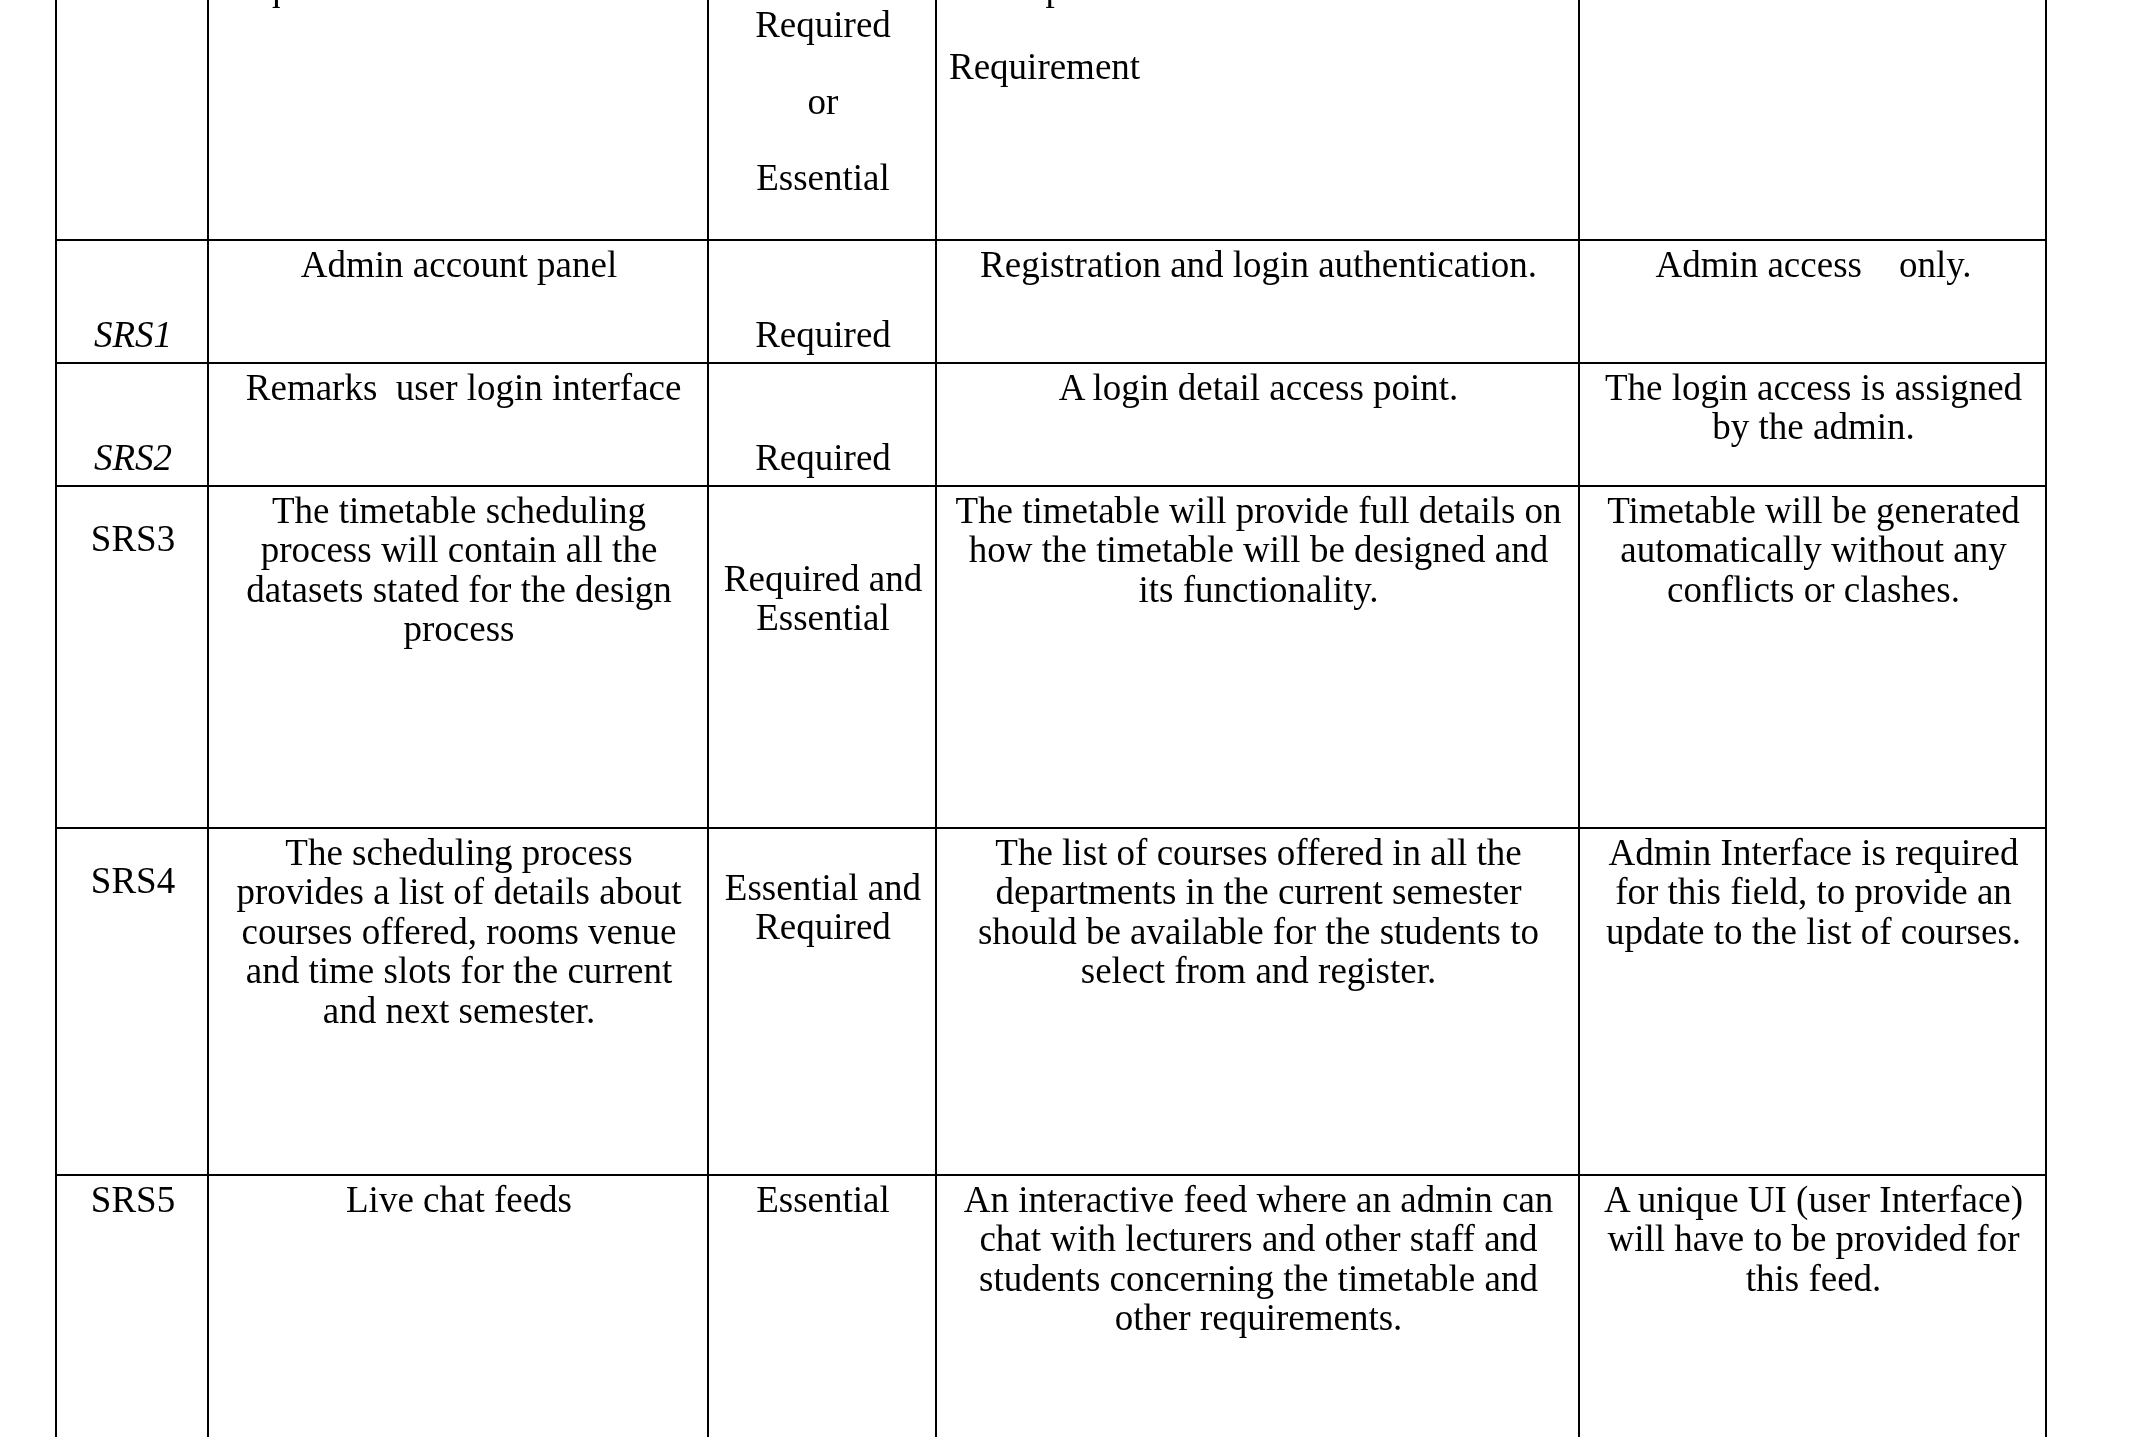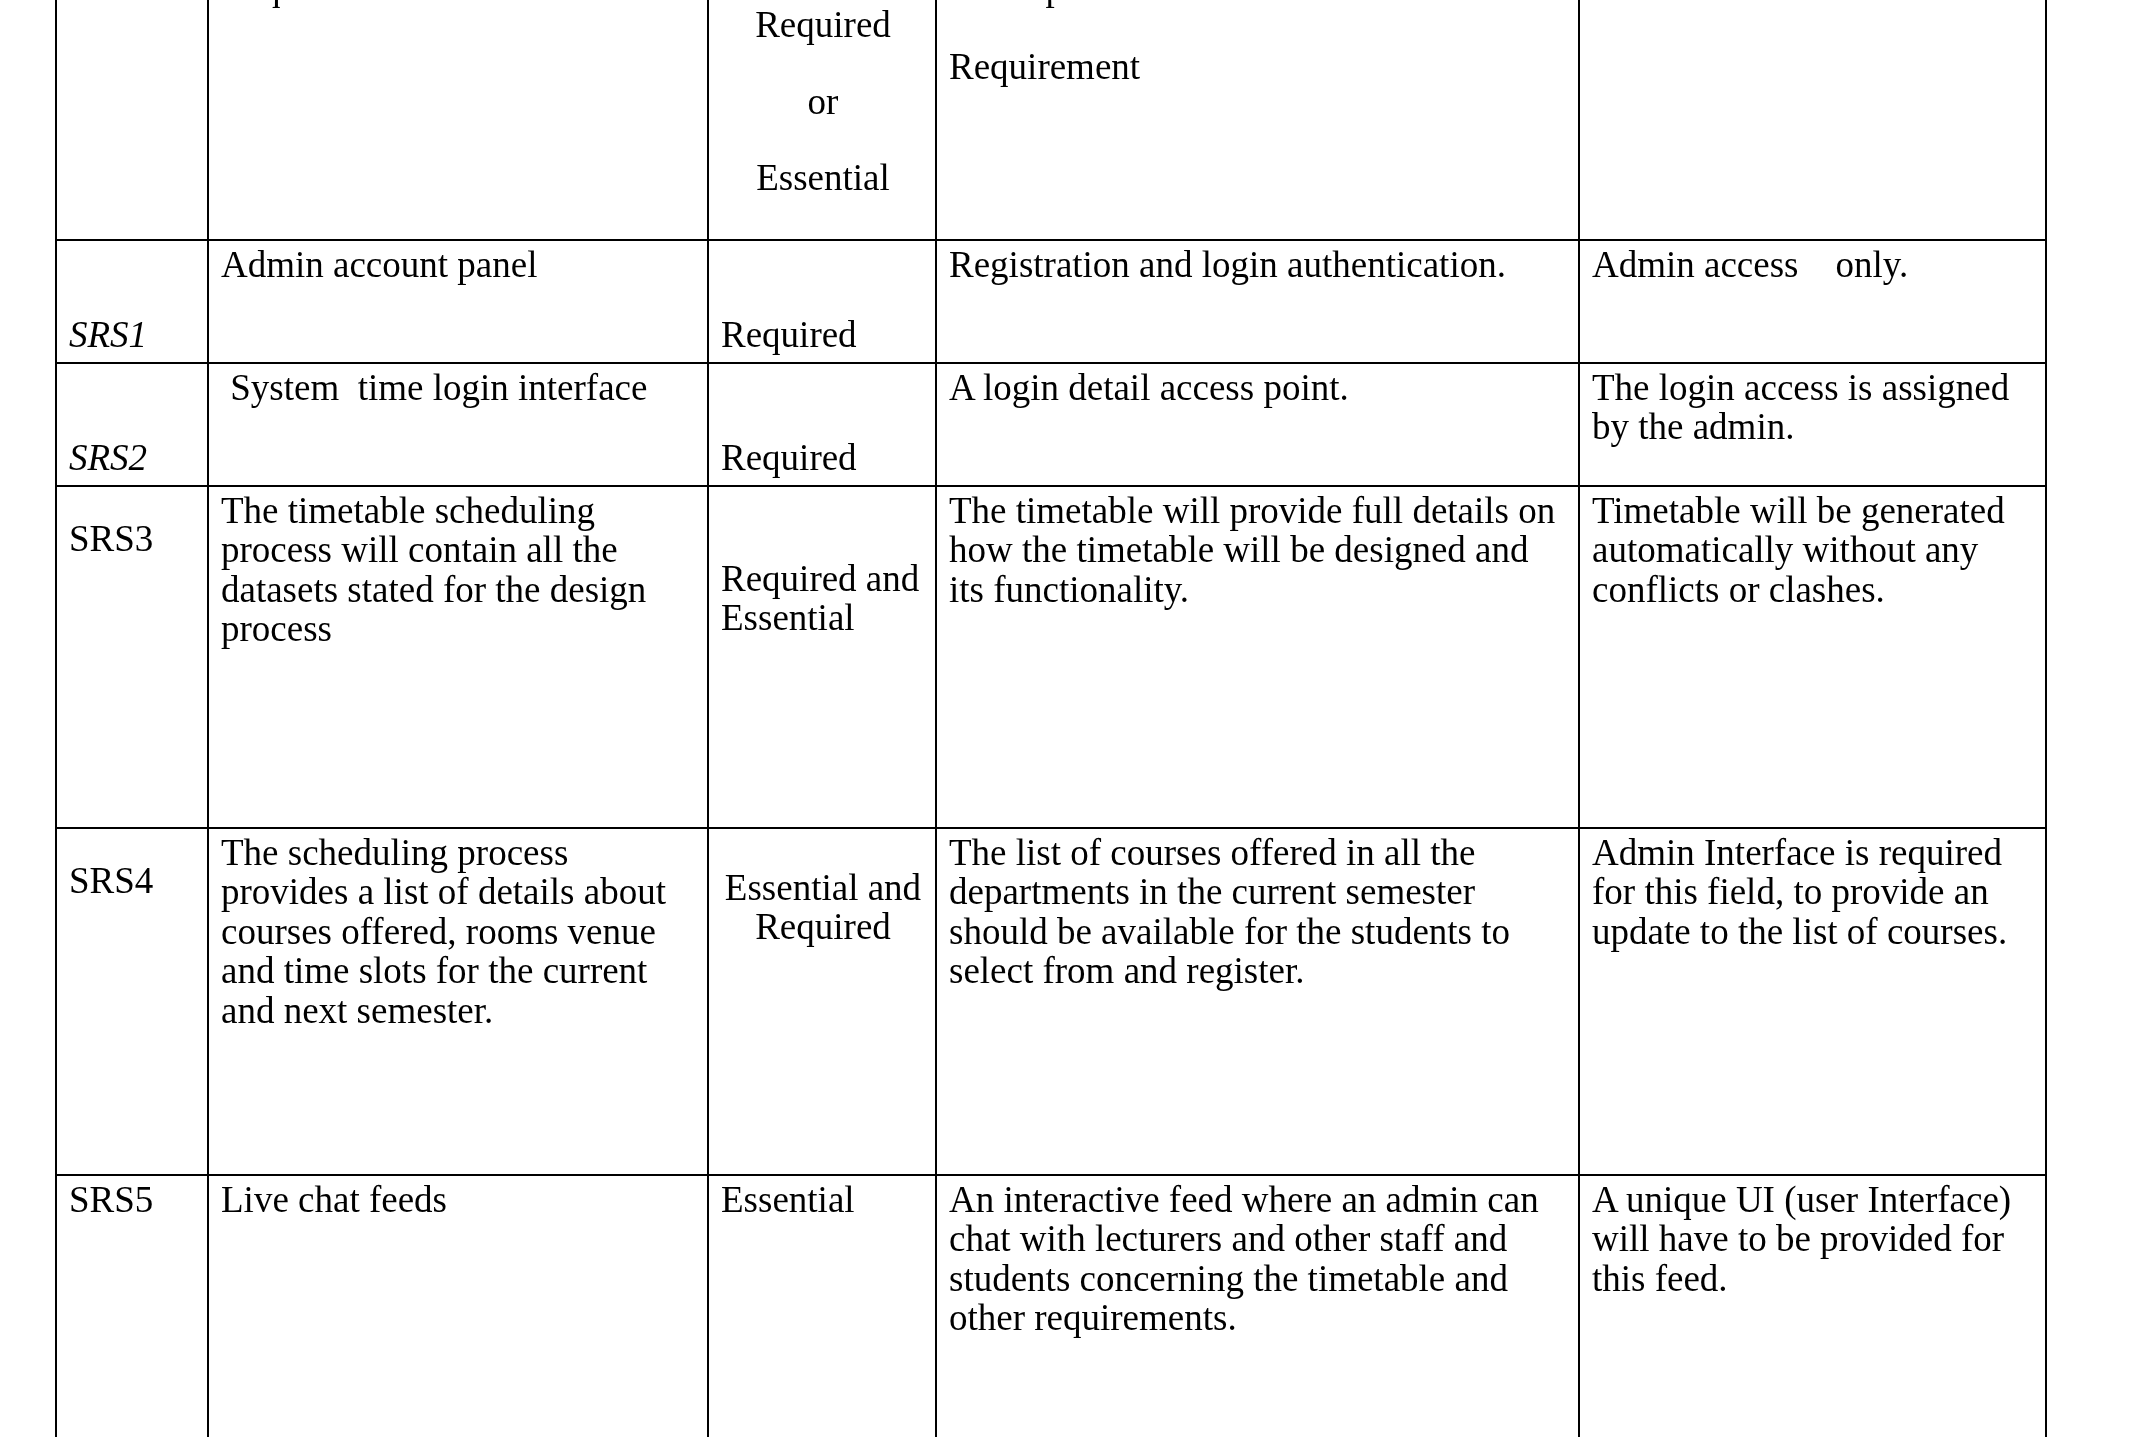--- a/index.html
+++ b/index.html
@@ -36,21 +36,21 @@
   }
 
   table.req-table td,
   table.req-table th {
     border: 2px solid #000000;
     vertical-align: top;
     padding: 4px 10px 4px 12px;
     font-size: 37px;
     line-height: 1.07;
     font-weight: normal;
-    text-align: left;
+    text-align: center;
   }
 
   
   col.c-sn   { width: 152px; }
   col.c-req  { width: 500px; }
   col.c-ess  { width: 228px; }
   col.c-desc { width: 643px; }
   col.c-rem  { width: 467px; }
 
   
@@ -140,21 +140,21 @@
         <tr class="r1">
           <td class="sn vb">SRS1</td>
           <td>Admin account panel</td>
           <td class="ess vb">Required</td>
           <td>Registration and login authentication.</td>
           <td class="wsp">Admin access    only.</td>
         </tr>
 
         <tr class="r2">
           <td class="sn vb">SRS2</td>
-          <td class="wsp"> System  time login interface</td>
+          <td class="wsp"> Remarks  user login interface</td>
           <td class="ess vb">Required</td>
           <td>A login detail access point.</td>
           <td>The login access is assigned by the admin.</td>
         </tr>
 
         <tr class="r3">
           <td class="sn vm2">SRS3</td>
           <td>The timetable scheduling process will contain all the datasets stated for the design process</td>
           <td class="ess" style="padding-top:72px;">Required and Essential</td>
           <td>The timetable will provide full details on how the timetable will be designed and its functionality.</td>

